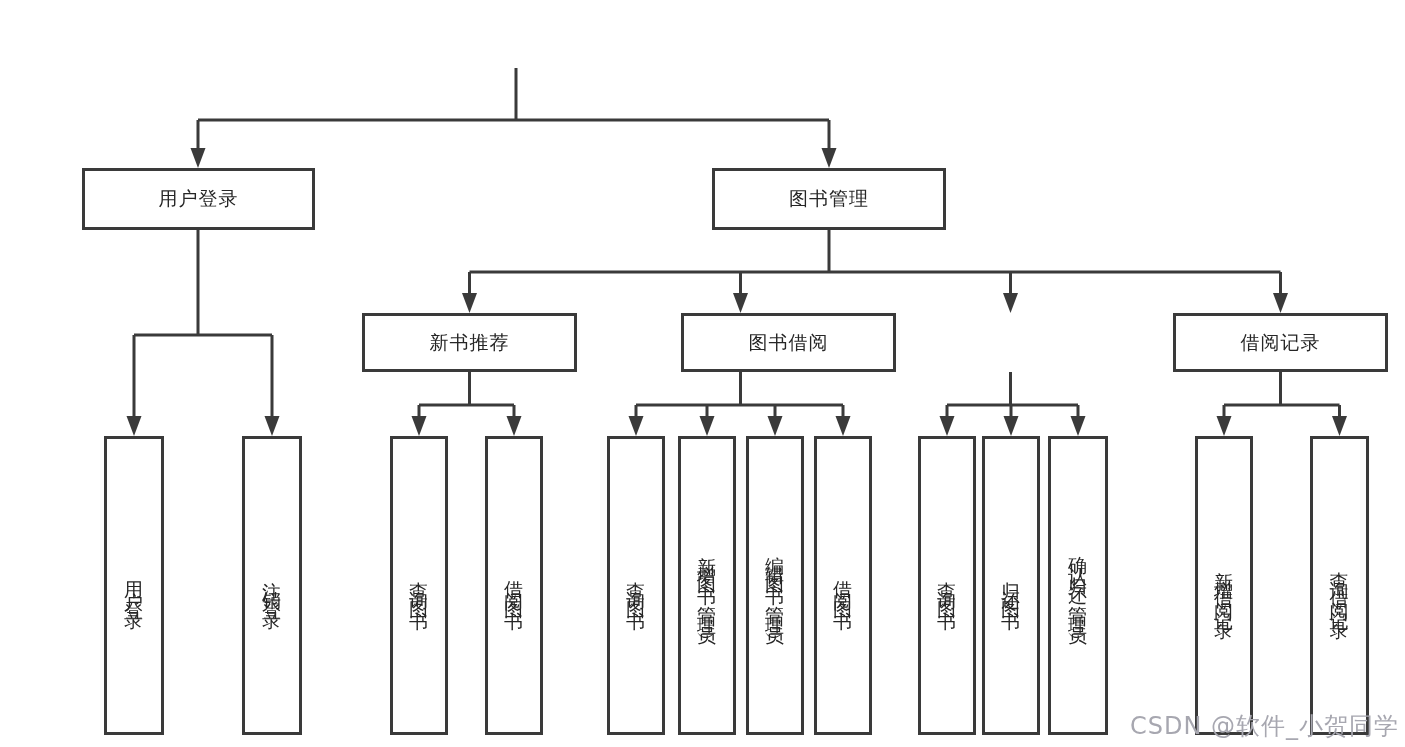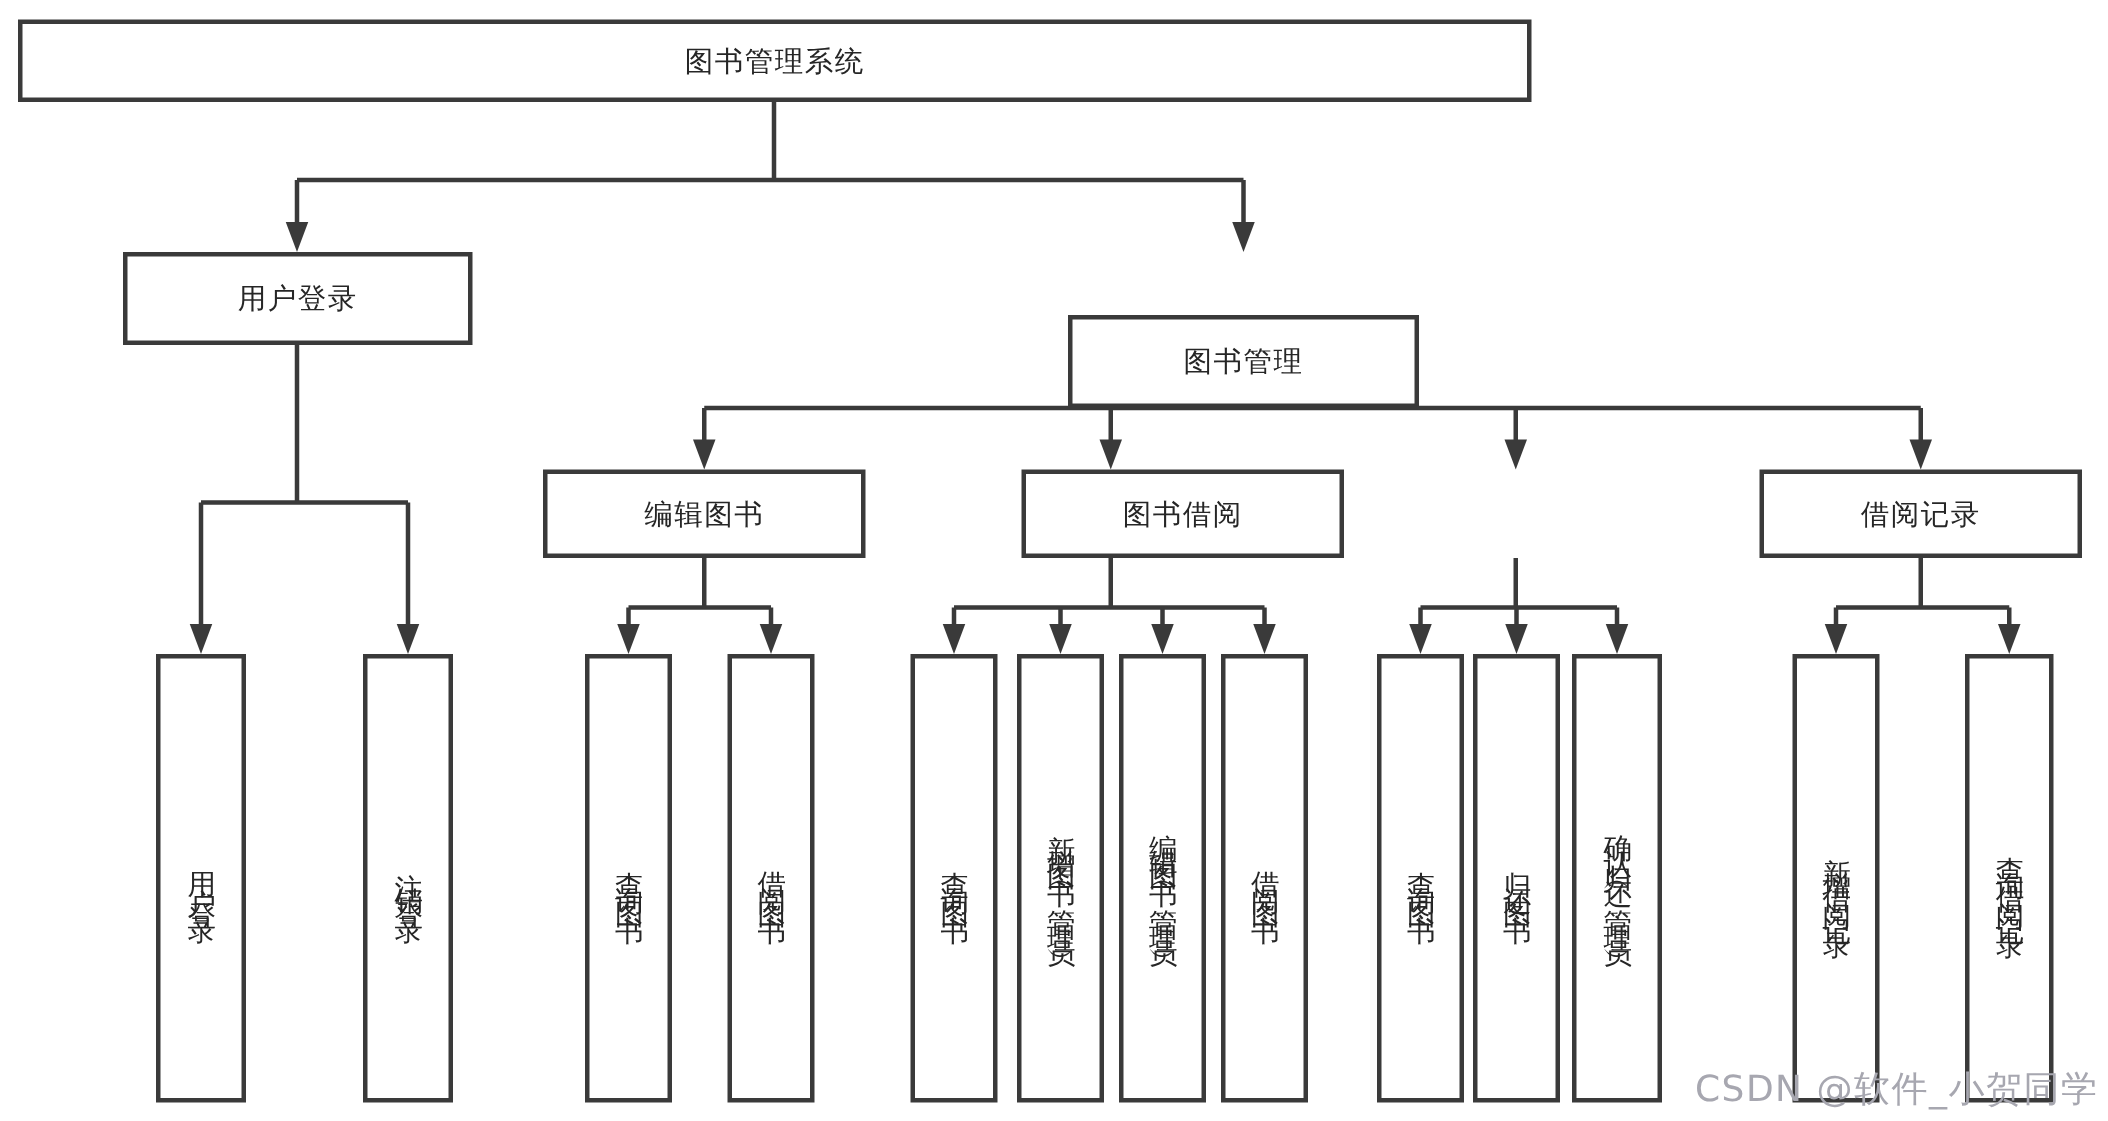--- a/index.html
+++ b/index.html
@@ -89,33 +89,30 @@
       <polygon points="767.5,416 782.5,416 775,436"></polygon>
       <polygon points="835.5,416 850.5,416 843,436"></polygon>
       <polygon points="939.5,416 954.5,416 947,436"></polygon>
       <polygon points="1003.5,416 1018.5,416 1011,436"></polygon>
       <polygon points="1070.5,416 1085.5,416 1078,436"></polygon>
       <polygon points="1216.5,416 1231.5,416 1224,436"></polygon>
       <polygon points="1332,416 1347,416 1339.5,436"></polygon>
     </g>
   </svg>
 
-  <div class="node hbox" style="left:12px;top:13px;width:1009px;height:55px;">
-    <span>图书管理系统</span>
-  </div>
 
   <div class="node hbox" style="left:82px;top:168px;width:233px;height:62px;">
     <span>用户登录</span>
   </div>
-  <div class="node hbox" style="left:712px;top:168px;width:234px;height:62px;margin-top:42px;">
+  <div class="node hbox" style="left:712px;top:168px;width:234px;height:62px;">
     <span>图书管理</span>
   </div>
 
   <div class="node hbox" style="left:362px;top:313px;width:215px;height:59px;">
-    <span>编辑图书</span>
+    <span>新书推荐</span>
   </div>
   <div class="node hbox" style="left:633px;top:313px;width:215px;height:59px;margin-left:48px;">
     <span>图书借阅</span>
   </div>
   <div class="node hbox" style="left:1173px;top:313px;width:215px;height:59px;text-align:right;">
     <span>借阅记录</span>
   </div>
 
   <div class="node vbox" style="left:104px;top:436px;width:60px;height:299px;">
     <span>用户登录</span>

